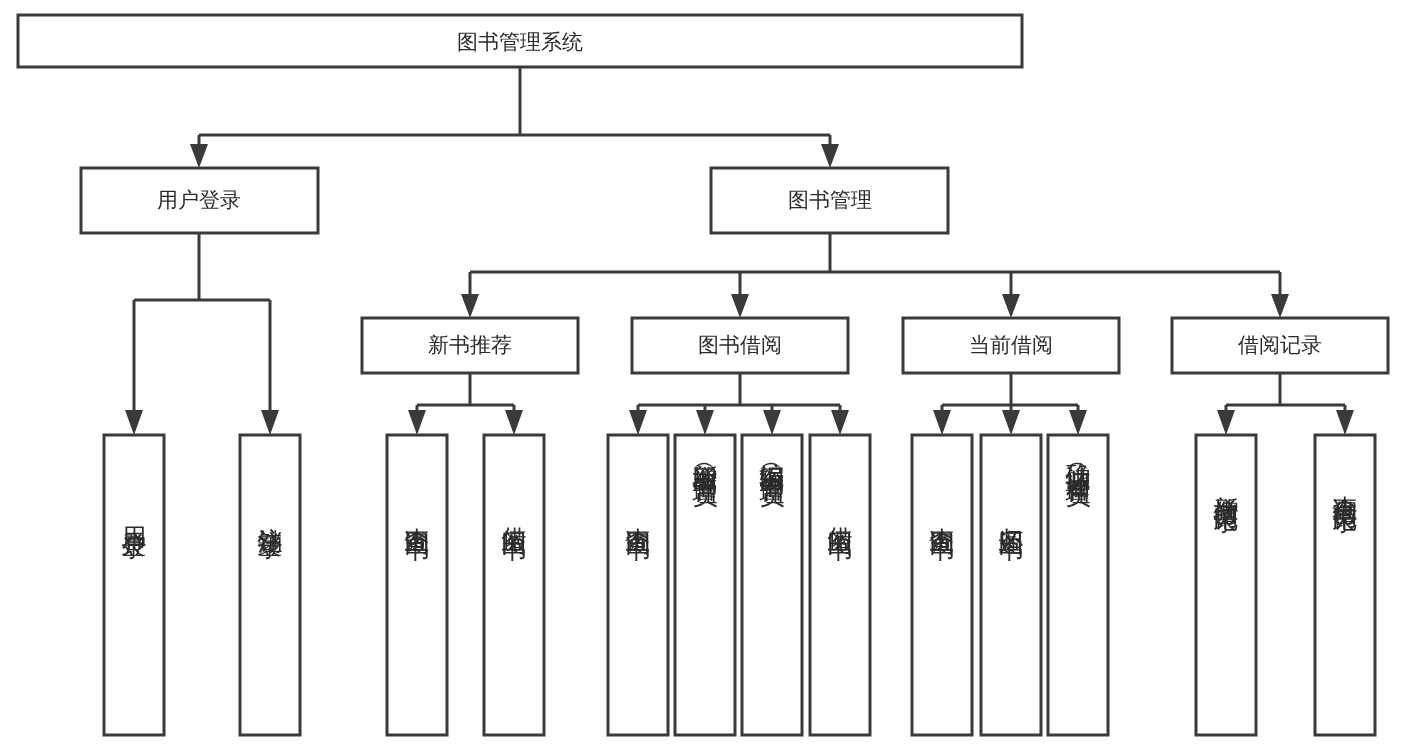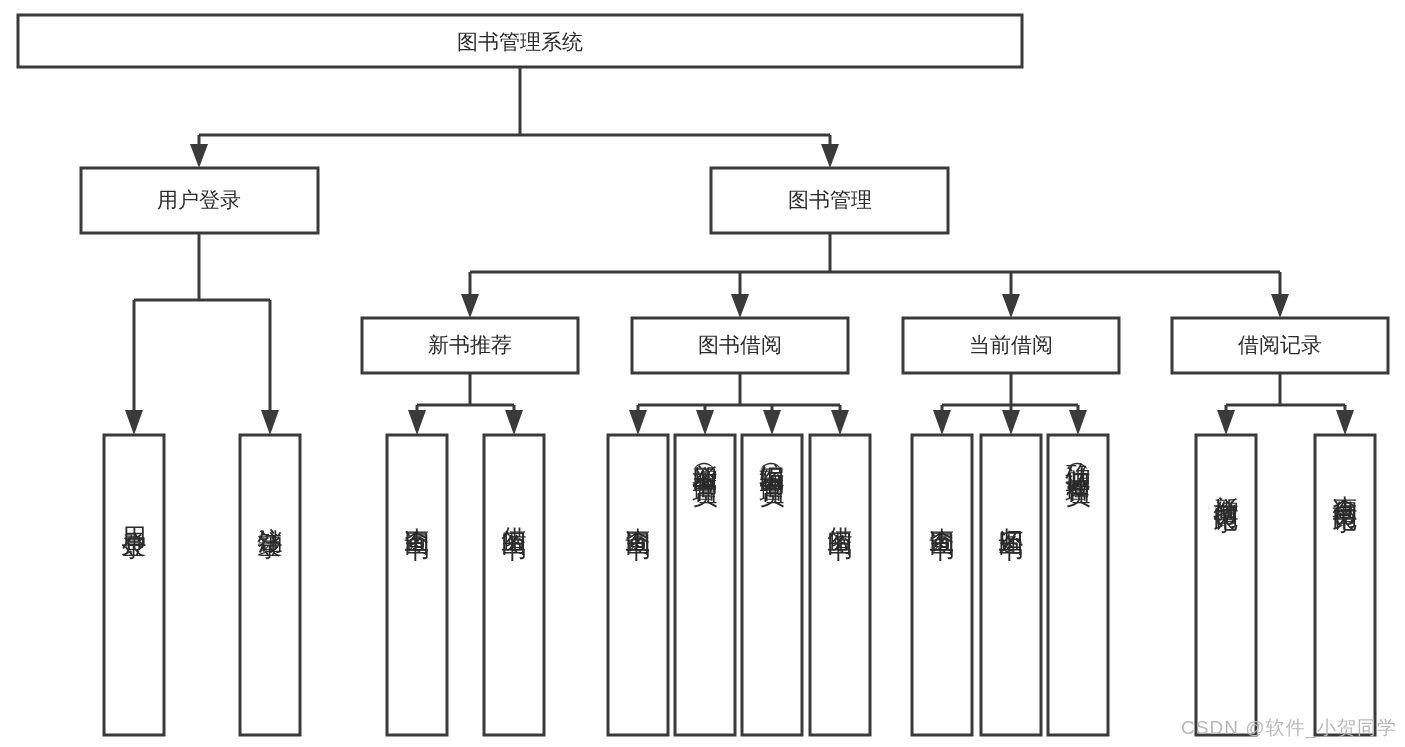--- a/index.html
+++ b/index.html
@@ -234,15 +234,14 @@
     <span class="leaf-label" style="margin-top:8px;">确认归还（管理员）</span>
   </div>
 
   <div class="leaf-label-wrap" style="left:1196px; top:435px; width:60px; height:300px;">
     <span class="leaf-label" style="margin-top:40px;">新增借阅记录</span>
   </div>
   <div class="leaf-label-wrap" style="left:1315px; top:435px; width:60px; height:300px;">
     <span class="leaf-label" style="margin-top:40px;">查询借阅记录</span>
   </div>
 
-  <div class="watermark">CSDN @软件_小贺同学</div>
 
 </div>
 
 </body></html>

